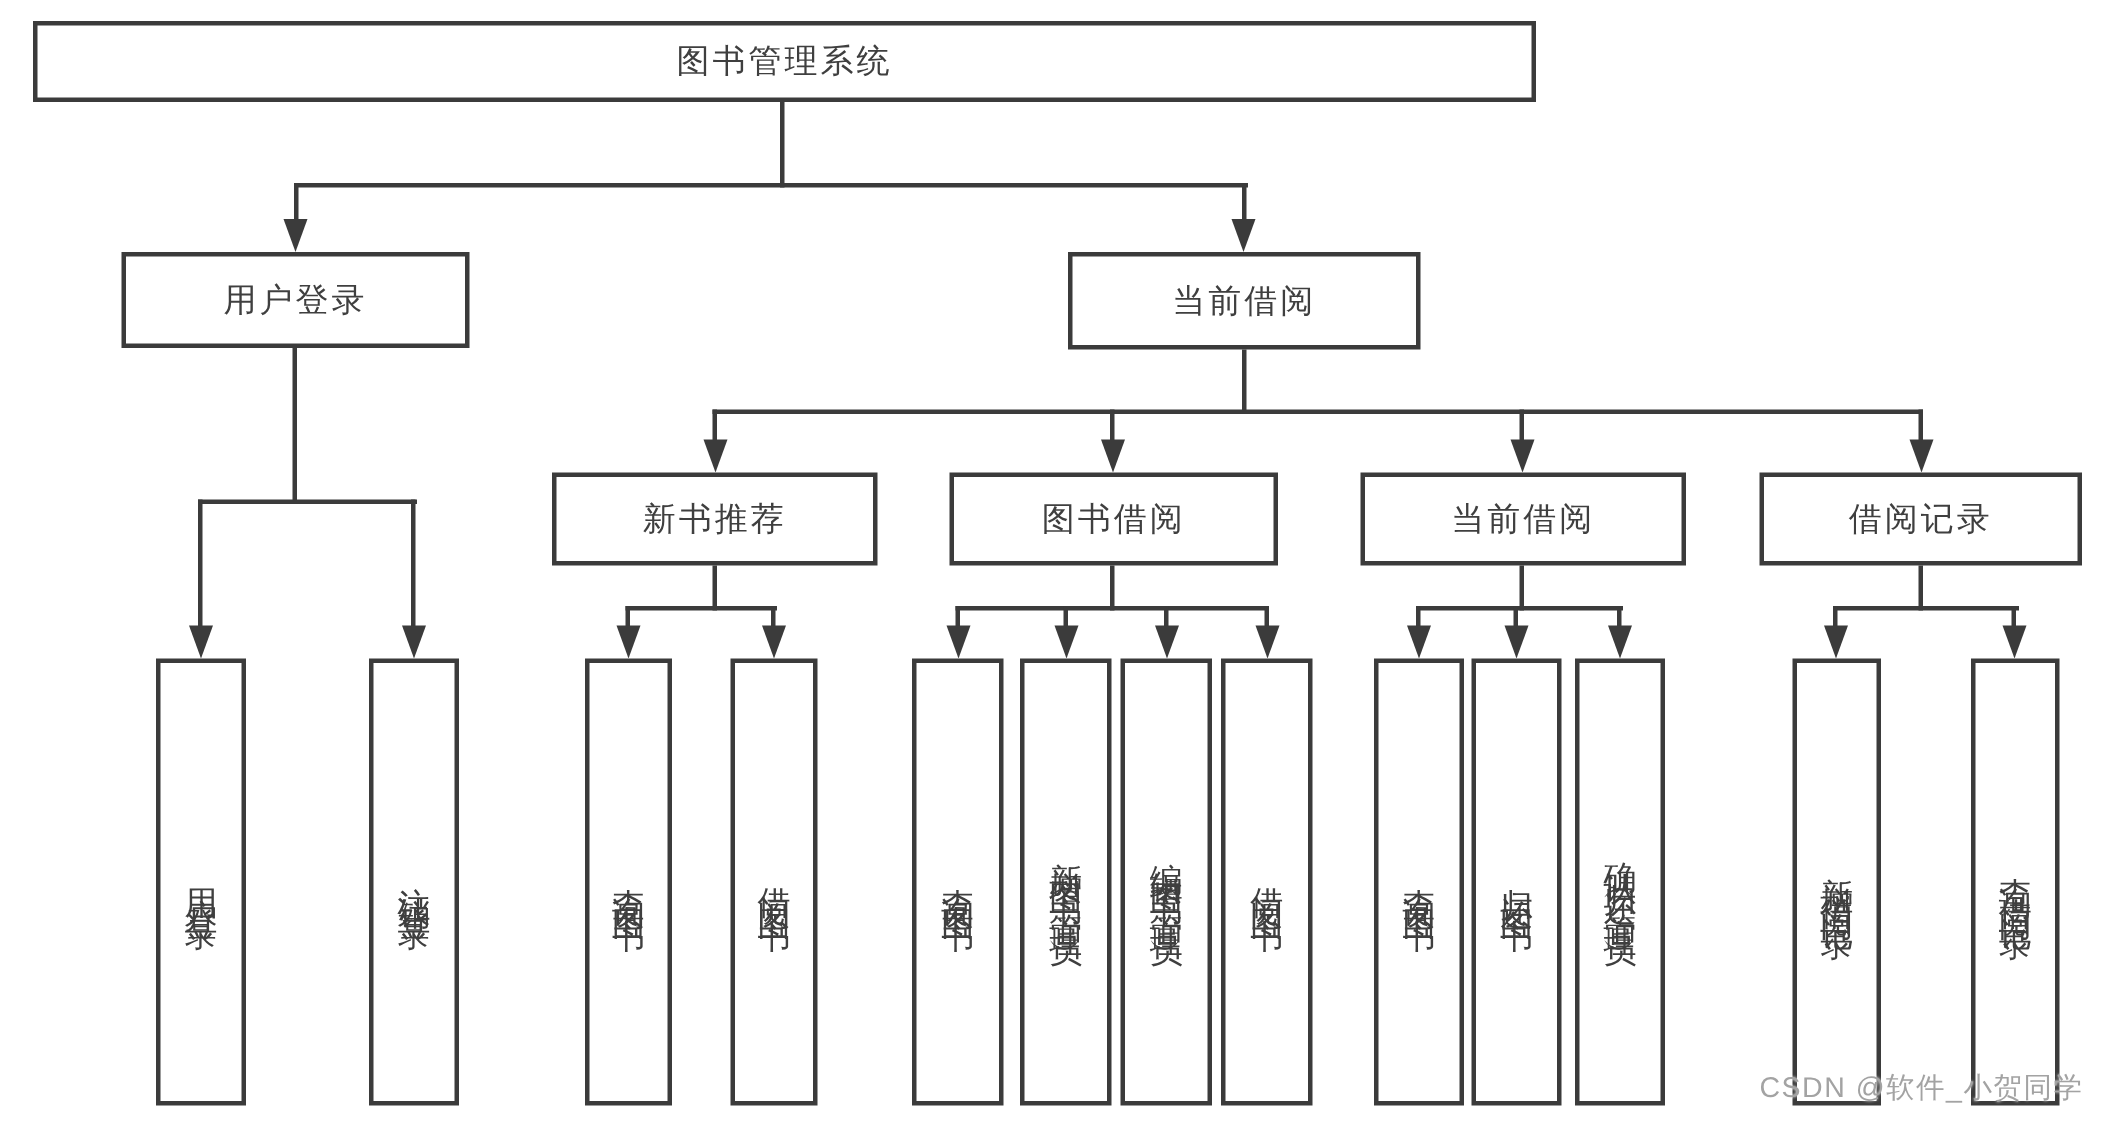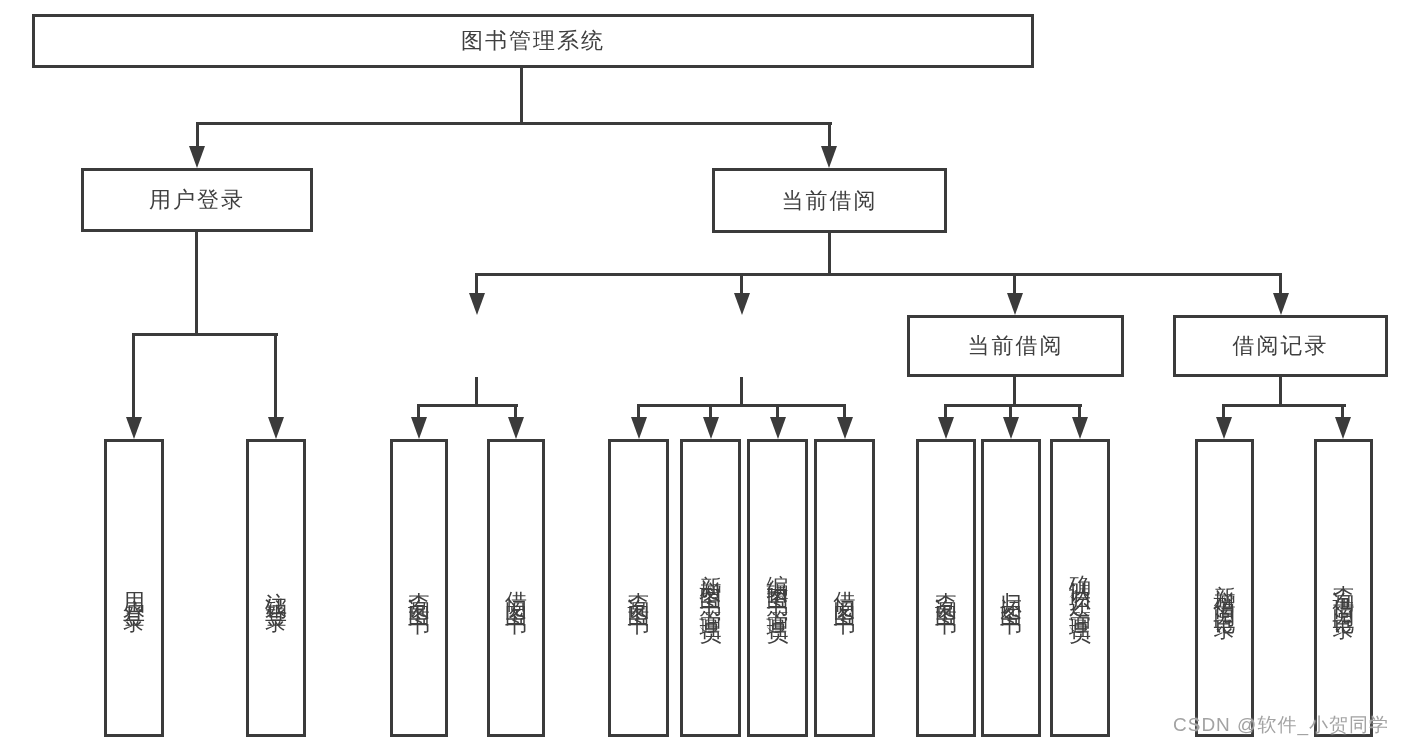--- a/index.html
+++ b/index.html
@@ -53,21 +53,21 @@
     text-shadow:0 0 2px #ffffff;
     white-space:nowrap;
     margin-left:20px;
   }
 </style>
 </head>
 <body>
 
 <div class="stage">
 
-  <div class="box hbox" style="left:32px;top:14px;width:1002px;height:54px">
+  <div class="box hbox" style="left:22px;top:14px;width:1002px;height:54px">
     <span>图书管理系统</span>
   </div>
 
   <div class="vl" style="left:520px;top:68px;height:57px"></div>
   <div class="hl" style="left:196px;top:122px;width:636px"></div>
   <div class="vl" style="left:196px;top:122px;height:28px"></div>
   <div class="ar" style="left:189px;top:146px"></div>
   <div class="vl" style="left:828px;top:122px;height:28px"></div>
   <div class="ar" style="left:821px;top:146px"></div>
 
@@ -89,20 +89,26 @@
   <div class="hl" style="left:475px;top:273px;width:807px"></div>
   <div class="vl" style="left:475px;top:273px;height:24px"></div>
   <div class="ar" style="left:469px;top:293px"></div>
   <div class="vl" style="left:740px;top:273px;height:24px"></div>
   <div class="ar" style="left:734px;top:293px"></div>
   <div class="vl" style="left:1013px;top:273px;height:24px"></div>
   <div class="ar" style="left:1007px;top:293px"></div>
   <div class="vl" style="left:1279px;top:273px;height:24px"></div>
   <div class="ar" style="left:1273px;top:293px"></div>
 
+  <div class="box hbox" style="left:368px;top:315px;width:217px;height:62px">
+    <span>新书推荐</span>
+  </div>
+  <div class="box hbox" style="left:633px;top:315px;width:219px;height:62px">
+    <span>图书借阅</span>
+  </div>
   <div class="box hbox" style="left:1173px;top:315px;width:215px;height:62px">
     <span>借阅记录</span>
   </div>
   <div class="box hbox" style="left:907px;top:315px;width:217px;height:62px">
     <span>当前借阅</span>
   </div>
 
   <div class="vl" style="left:475px;top:377px;height:30px"></div>
   <div class="hl" style="left:417px;top:404px;width:101px"></div>
   <div class="vl" style="left:417px;top:404px;height:16px"></div>

